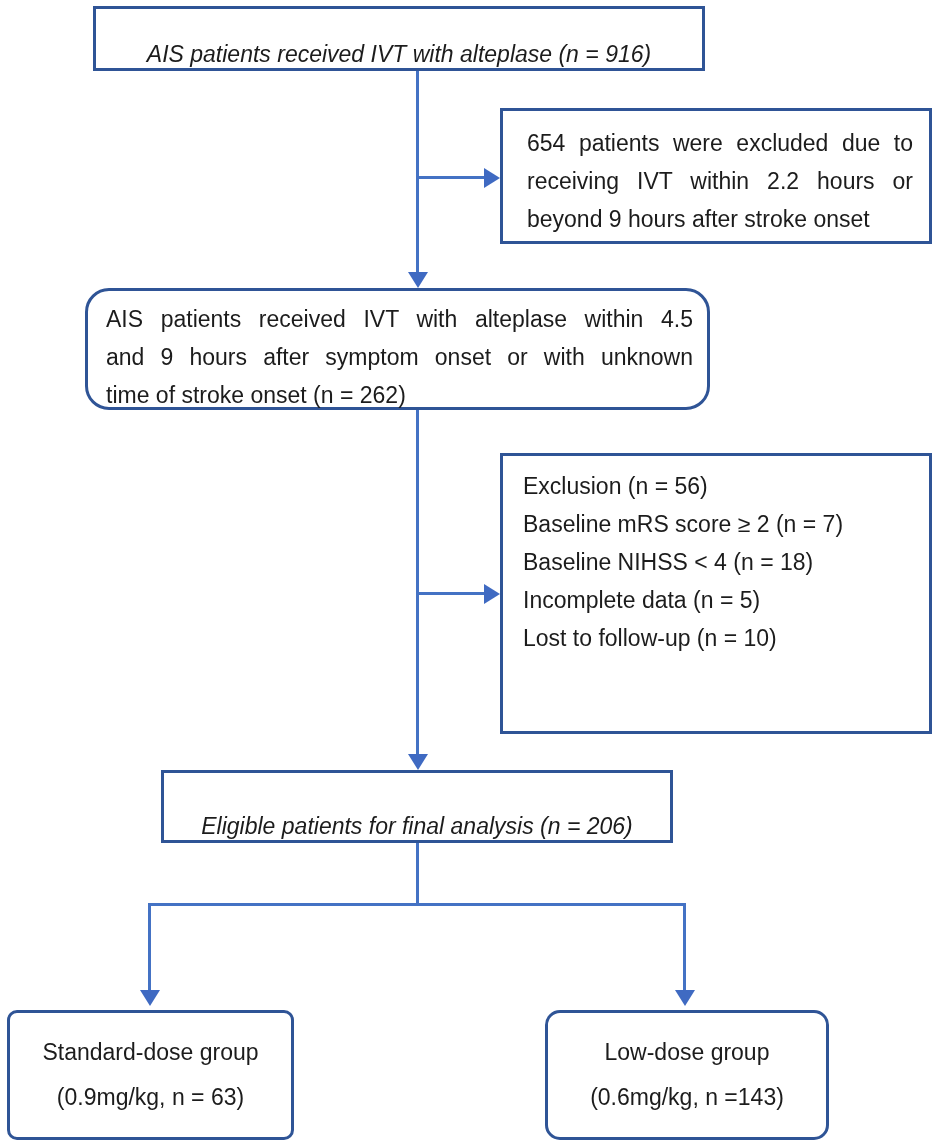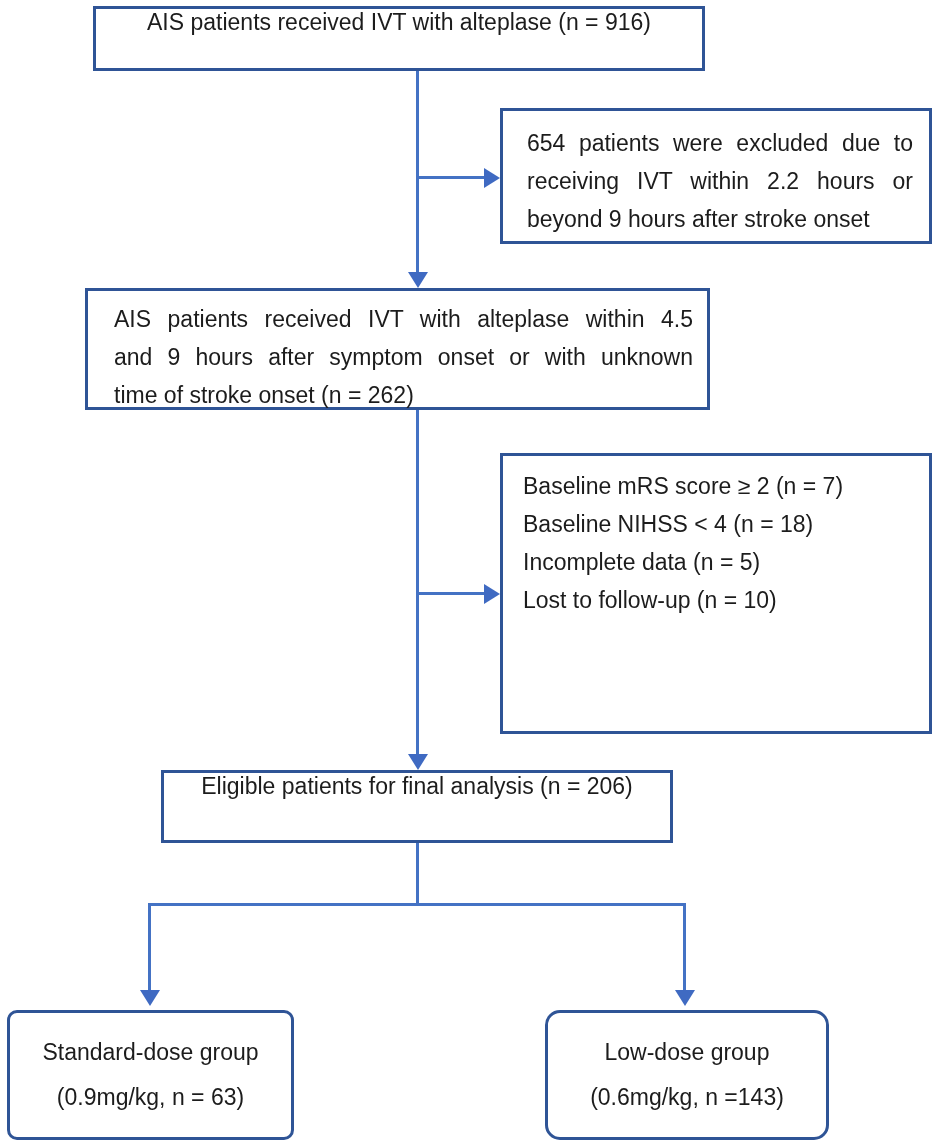--- a/index.html
+++ b/index.html
@@ -18,23 +18,24 @@
   }
   .box {
     position: absolute;
     background: #ffffff;
     border: 3px solid #2f5496;
     box-sizing: border-box;
     font-size: 23px;
   }
   .flexcenter {
     display: flex;
-    align-items: flex-start;
+    align-items: flex-end;
     justify-content: center;
     text-align: center;
+    font-style: italic;
   }
   .col {
     display: flex;
     flex-direction: column;
     align-items: center;
     justify-content: center;
     text-align: center;
     line-height: 45px;
   }
   .para { line-height: 38px; }
@@ -77,33 +78,34 @@
 
   <div class="line h" style="left:417px; top:176px; width:67px;"></div>
   <div class="tri right" style="left:484px; top:168px;"></div>
 
   <div class="box para" style="left:500px; top:108px; width:432px; height:136px; padding:13px 16px 0 24px;">
     <div class="jline">654 patients were excluded due to</div>
     <div class="jline">receiving IVT within 2.2 hours or</div>
     <div class="lline">beyond 9 hours after stroke onset</div>
   </div>
 
-  <div class="box para" style="left:85px; top:288px; width:625px; height:122px; padding:9px 14px 0 26px;">
+  <div class="box para" style="left:85px; top:288px; width:625px; height:122px; padding:9px 14px 0 18px;border-radius:24px;">
     <div class="jline">AIS patients received IVT with alteplase within 4.5</div>
     <div class="jline">and 9 hours after symptom onset or with unknown</div>
     <div class="lline">time of stroke onset (n = 262)</div>
   </div>
 
   <div class="line v" style="left:416px; top:410px; height:345px;"></div>
   <div class="tri down" style="left:408px; top:754px;"></div>
 
   <div class="line h" style="left:417px; top:592px; width:67px;"></div>
   <div class="tri right" style="left:484px; top:584px;"></div>
 
   <div class="box" style="left:500px; top:453px; width:432px; height:281px; padding:11px 15px 0 20px;">
+    <div class="x-item">Exclusion (n = 56)</div>
     <div class="x-item">Baseline mRS score ≥ 2 (n = 7)</div>
     <div class="x-item">Baseline NIHSS &lt; 4 (n = 18)</div>
     <div class="x-item">Incomplete data (n = 5)</div>
     <div class="x-item">Lost to follow-up (n = 10)</div>
   </div>
 
   <div class="box flexcenter" style="left:161px; top:770px; width:512px; height:73px;">
     <span>Eligible patients for final analysis (n = 206)</span>
   </div>
 

